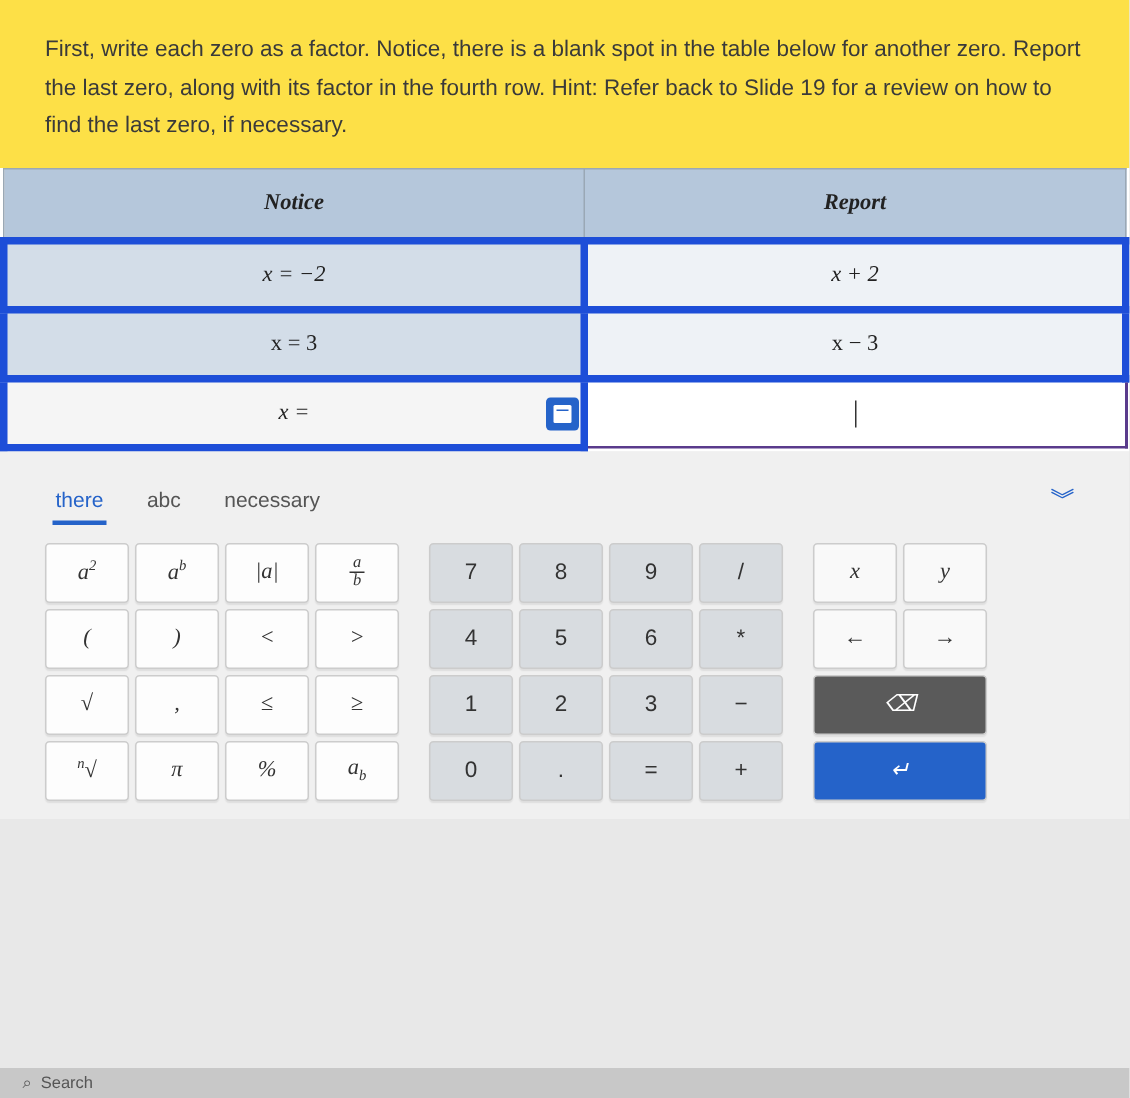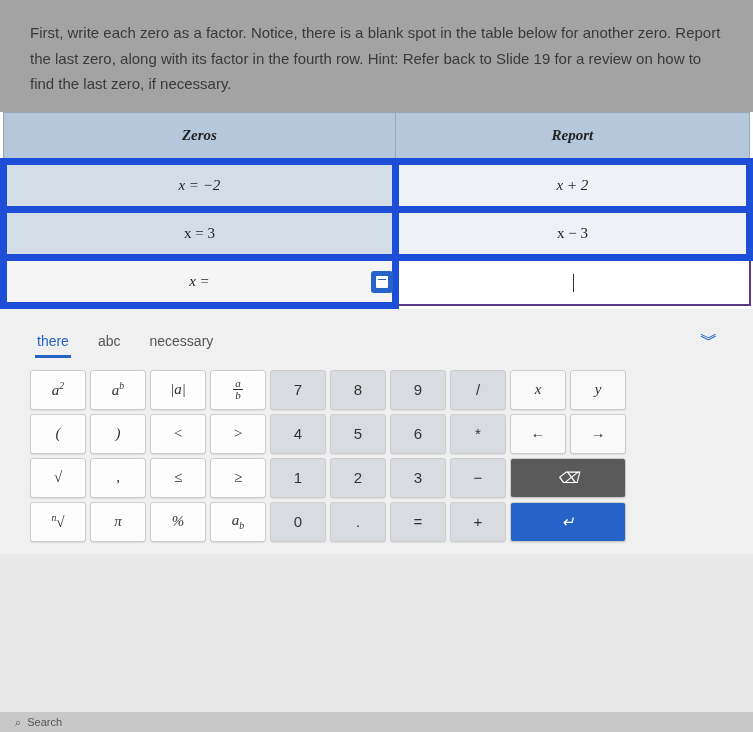--- a/index.html
+++ b/index.html
@@ -9,41 +9,41 @@
       width: 753px;
       height: 732px;
       overflow: hidden;
       position: relative;
     }
     .instructions {
       padding: 20px 30px 15px 30px;
       color: #3a3a3a;
       font-size: 15px;
       line-height: 1.7;
-      background: #a3a3a3;
+      background: #fde047;
     }
     .main-table {
       width: 100%;
       border-collapse: collapse;
       background: #fff;
     }
     .main-table th {
       background: #b5c7db;
       padding: 14px 8px;
       font-weight: bold;
       font-style: italic;
       font-family: 'Times New Roman', serif;
       color: #222;
       border: 1px solid #9aa8b5;
       font-size: 15px;
     }
     .main-table td {
       padding: 12px 8px;
       text-align: center;
-      border: 7px solid #1d4ed8;
+      border: 5px solid #1d4ed8;
       font-family: 'Times New Roman', serif;
       font-size: 15px;
       color: #222;
     }
     .main-table .zeros-col { background: #d3dde8; }
     .main-table .factors-col { background: #eef2f6; }
     .main-table .input-row .zeros-col { background: #f5f5f5; }
     .main-table .input-row .factors-col {
       background: #fff;
       position: relative;
@@ -115,21 +115,21 @@
       font-weight: 500;
     }
     .collapse-btn {
       margin-left: auto;
       color: #2563c9;
       font-size: 18px;
       cursor: pointer;
     }
     .keypads {
       display: flex;
-      gap: 4px;
+      gap: 20px;
       padding: 12px 10px;
       align-items: flex-start;
     }
     .keypad { display: grid; gap: 4px; }
     .keypad.symbols { grid-template-columns: repeat(4, 56px); }
     .keypad.numbers { grid-template-columns: repeat(4, 56px); }
     .keypad.actions { grid-template-columns: repeat(2, 56px); }
     .key {
       height: 40px;
       background: #fdfdfd;
@@ -167,21 +167,21 @@
     .frac .n { border-bottom:1px solid #333; padding:0 2px;}
   </style>
 </head>
 <body>
 
 <div class="instructions">First, write each zero as a factor. Notice, there is a blank spot in the table below for another zero. Report the last zero, along with its factor in the fourth row. Hint: Refer back to Slide 19 for a review on how to find the last zero, if necessary.</div>
 
 <table class="main-table">
   <tbody>
       <tr>
-    <th>Zeros</th>
+    <th>Notice</th>
     <th>Report</th>
   </tr>
   <tr>
     <td class="zeros-col"><span style="font-style:italic">x = −2</span></td>
     <td class="factors-col"><span style="font-style:italic">x + 2</span></td>
   </tr>
   <tr>
     <td class="zeros-col"><span style="">x = 3</span></td>
     <td class="factors-col"><span style="">x − 3</span></td>
   </tr>

